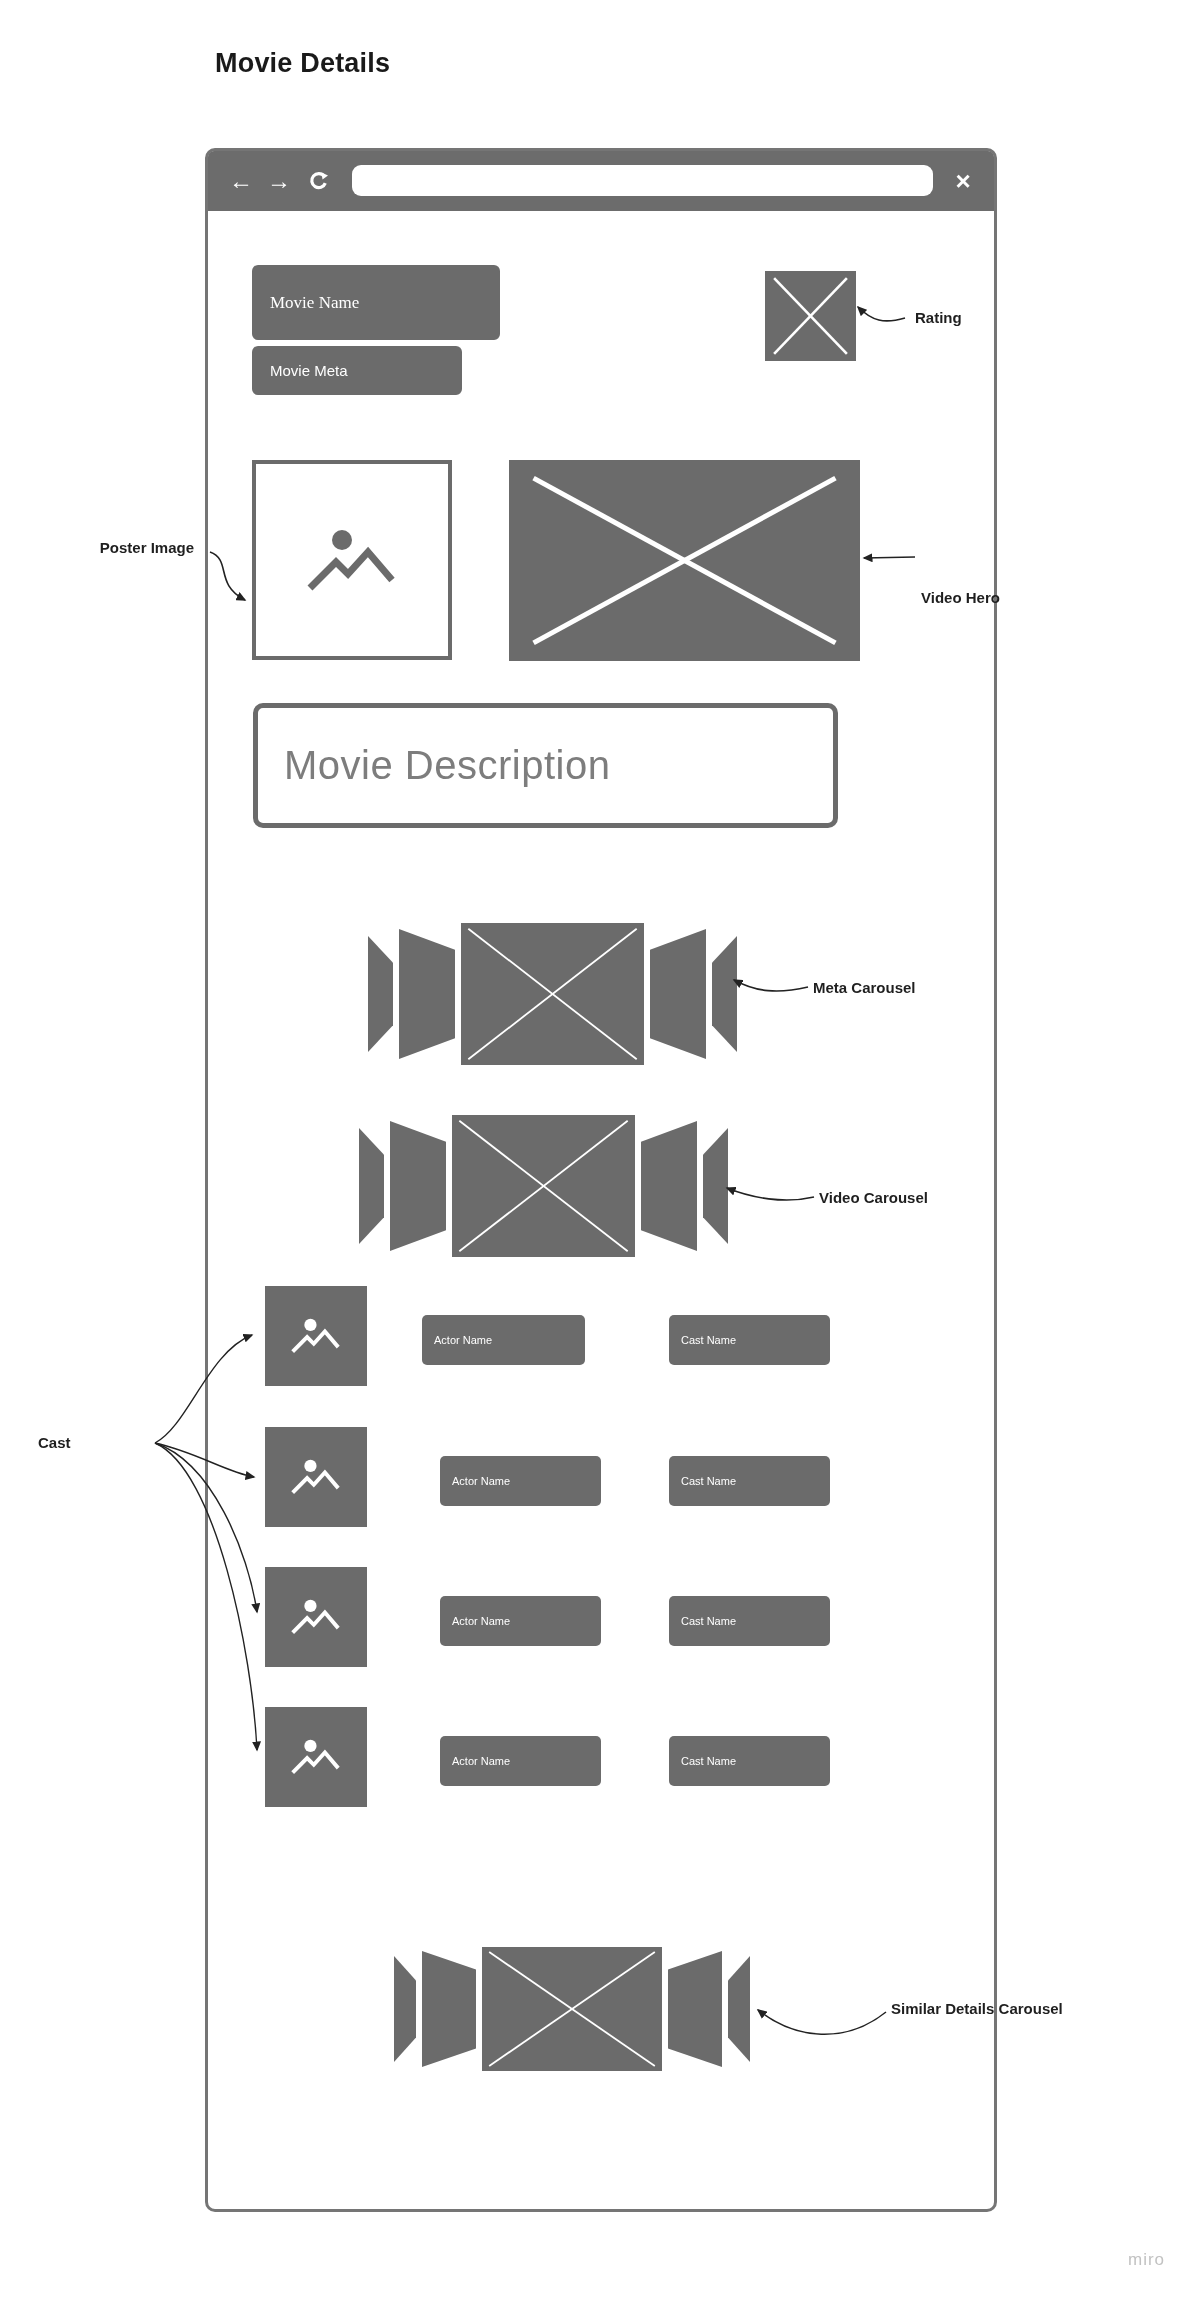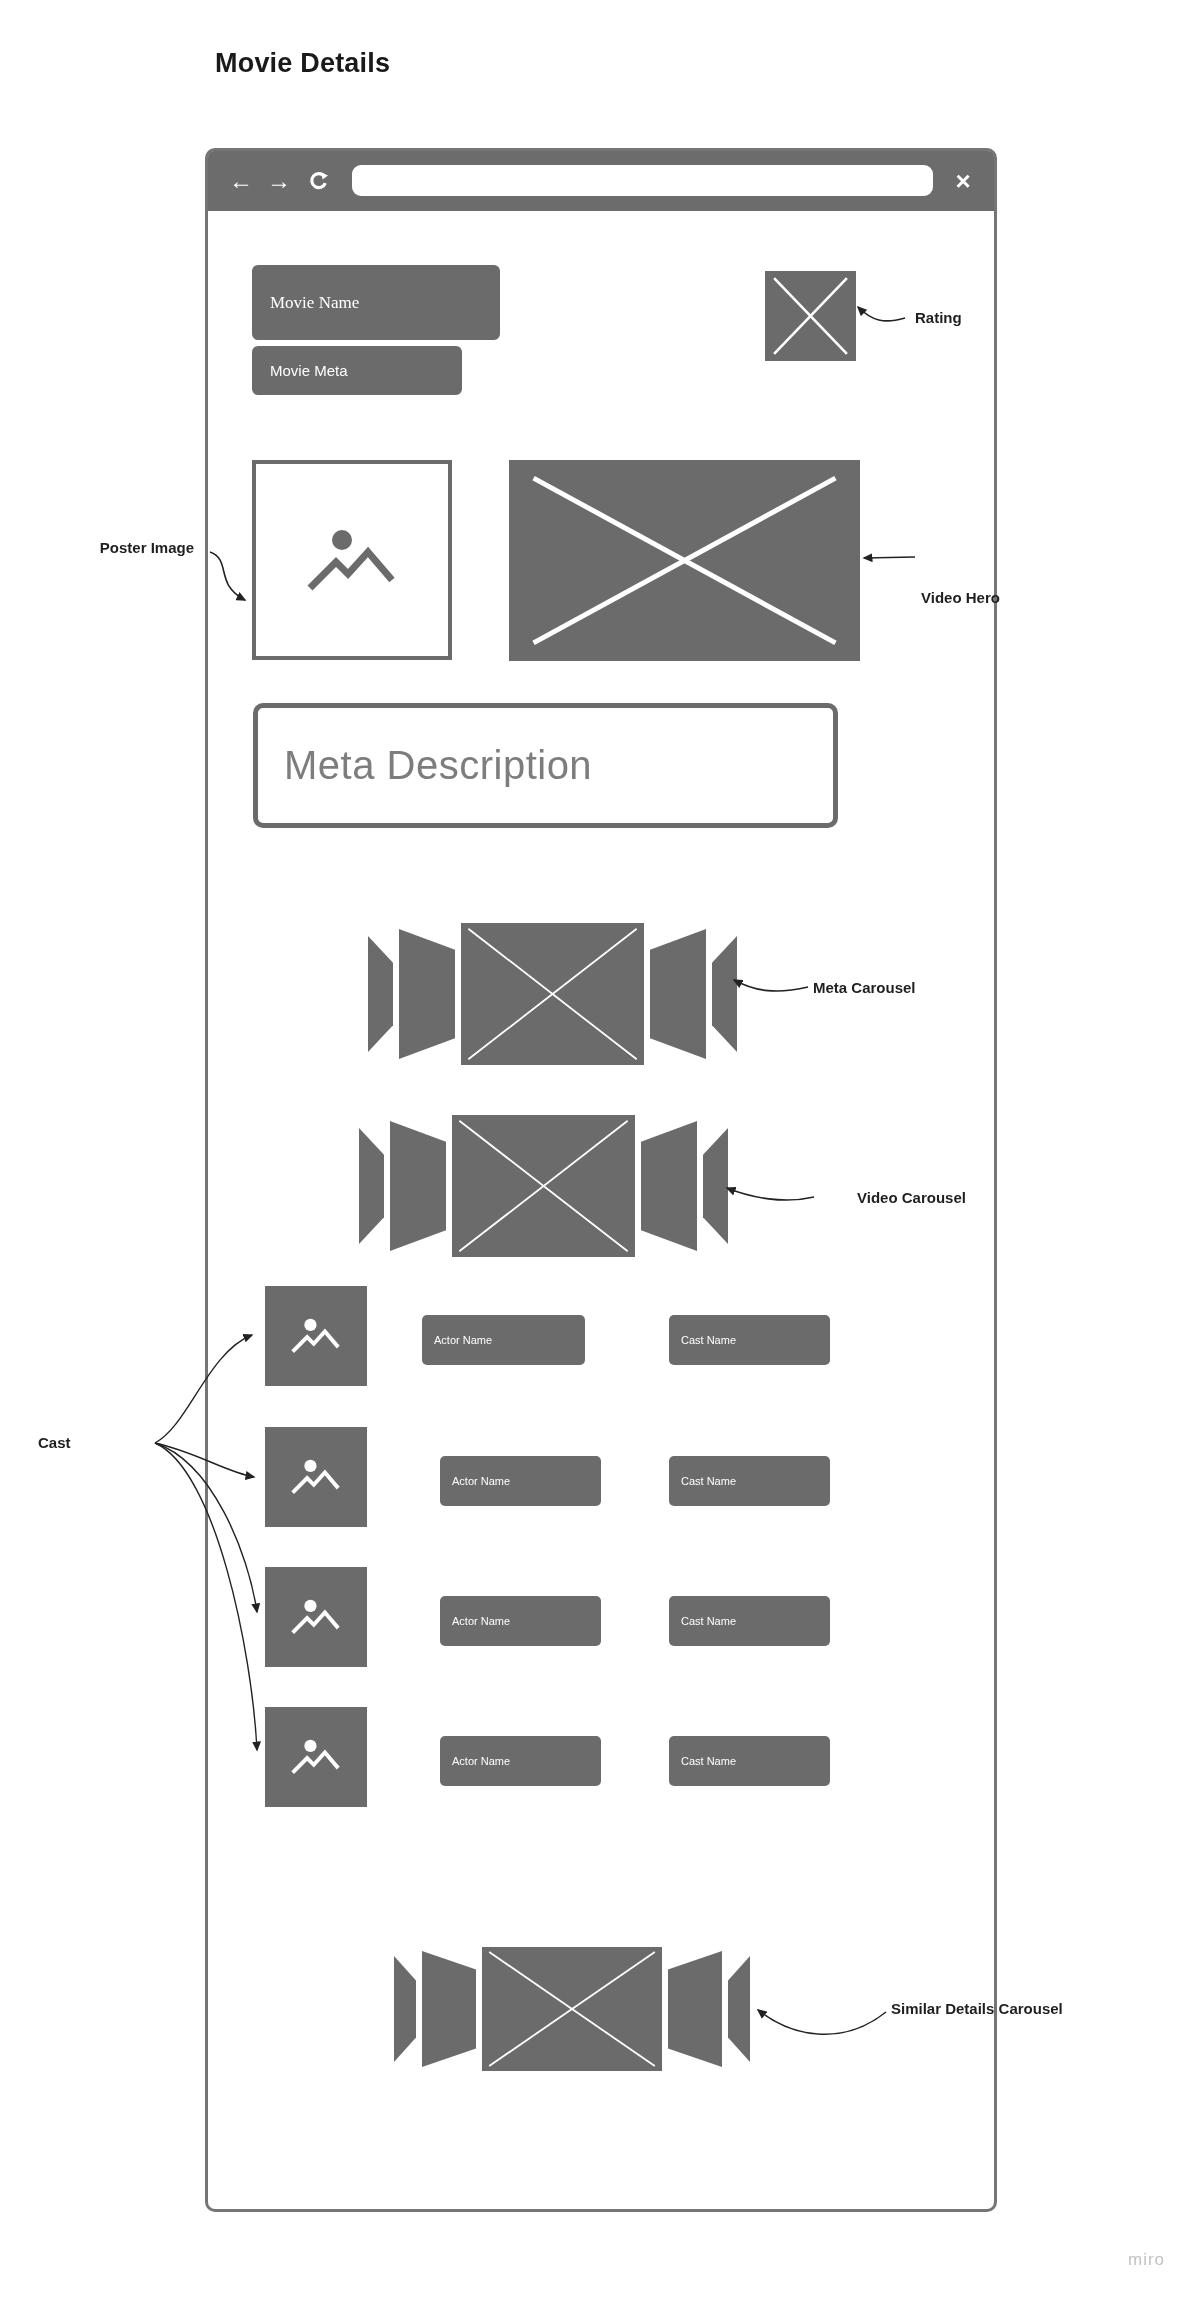--- a/index.html
+++ b/index.html
@@ -143,21 +143,21 @@
   </div>
 
   <div class="abs gray-box hero-box" style="left:301px;top:309px;">
     <svg class="xsvg" viewBox="0 0 100 100" preserveAspectRatio="none">
       <line x1="7" y1="9" x2="93" y2="91" stroke="#fff" stroke-width="5" vector-effect="non-scaling-stroke"></line>
       <line x1="93" y1="9" x2="7" y2="91" stroke="#fff" stroke-width="5" vector-effect="non-scaling-stroke"></line>
     </svg>
   </div>
 
   <div class="abs desc-box" style="left:45px;top:552px;">
-    <span class="desc-text">Meta Description</span>
+    <span class="desc-text">Movie Description</span>
   </div>
 
   <div class="abs carousel car-imgs" style="left:160px;top:772px;">
     <div class="panel p-far-l"></div>
     <div class="panel p-near-l"></div>
     <div class="panel p-center">
       <svg class="xsvg" viewBox="0 0 100 100" preserveAspectRatio="none">
         <line x1="4" y1="4" x2="96" y2="96" stroke="#fff" stroke-width="1.8" vector-effect="non-scaling-stroke"></line>
         <line x1="96" y1="4" x2="4" y2="96" stroke="#fff" stroke-width="1.8" vector-effect="non-scaling-stroke"></line>
       </svg>
@@ -242,21 +242,21 @@
     </div>
     <div class="panel p-near-r"></div>
     <div class="panel p-far-r"></div>
   </div>
 </div>
 
 <div class="abs ann" style="left:915px;top:309px;">Rating</div>
 <div class="abs ann" style="left:80px;top:539px;width:114px;text-align:right;">Poster Image</div>
 <div class="abs ann" style="left:921px;top:549px;margin-top:40px;">Video Hero</div>
 <div class="abs ann" style="left:813px;top:979px;">Meta Carousel</div>
-<div class="abs ann" style="left:857px;top:1189px;">Video Carousel</div>
+<div class="abs ann" style="left:819px;top:1189px;">Video Carousel</div>
 <div class="abs ann" style="left:38px;top:1434px;">Cast</div>
 <div class="abs ann" style="left:891px;top:2000px;">Similar Details Carousel</div>
 
 <svg class="abs arrow-layer">
   <defs>
     <marker id="ah" markerWidth="11" markerHeight="9" refX="8.5" refY="4.5" orient="auto" markerUnits="userSpaceOnUse">
       <path d="M0,0 L10,4.5 L0,9 Z" fill="#222222"></path>
     </marker>
   </defs>
 

